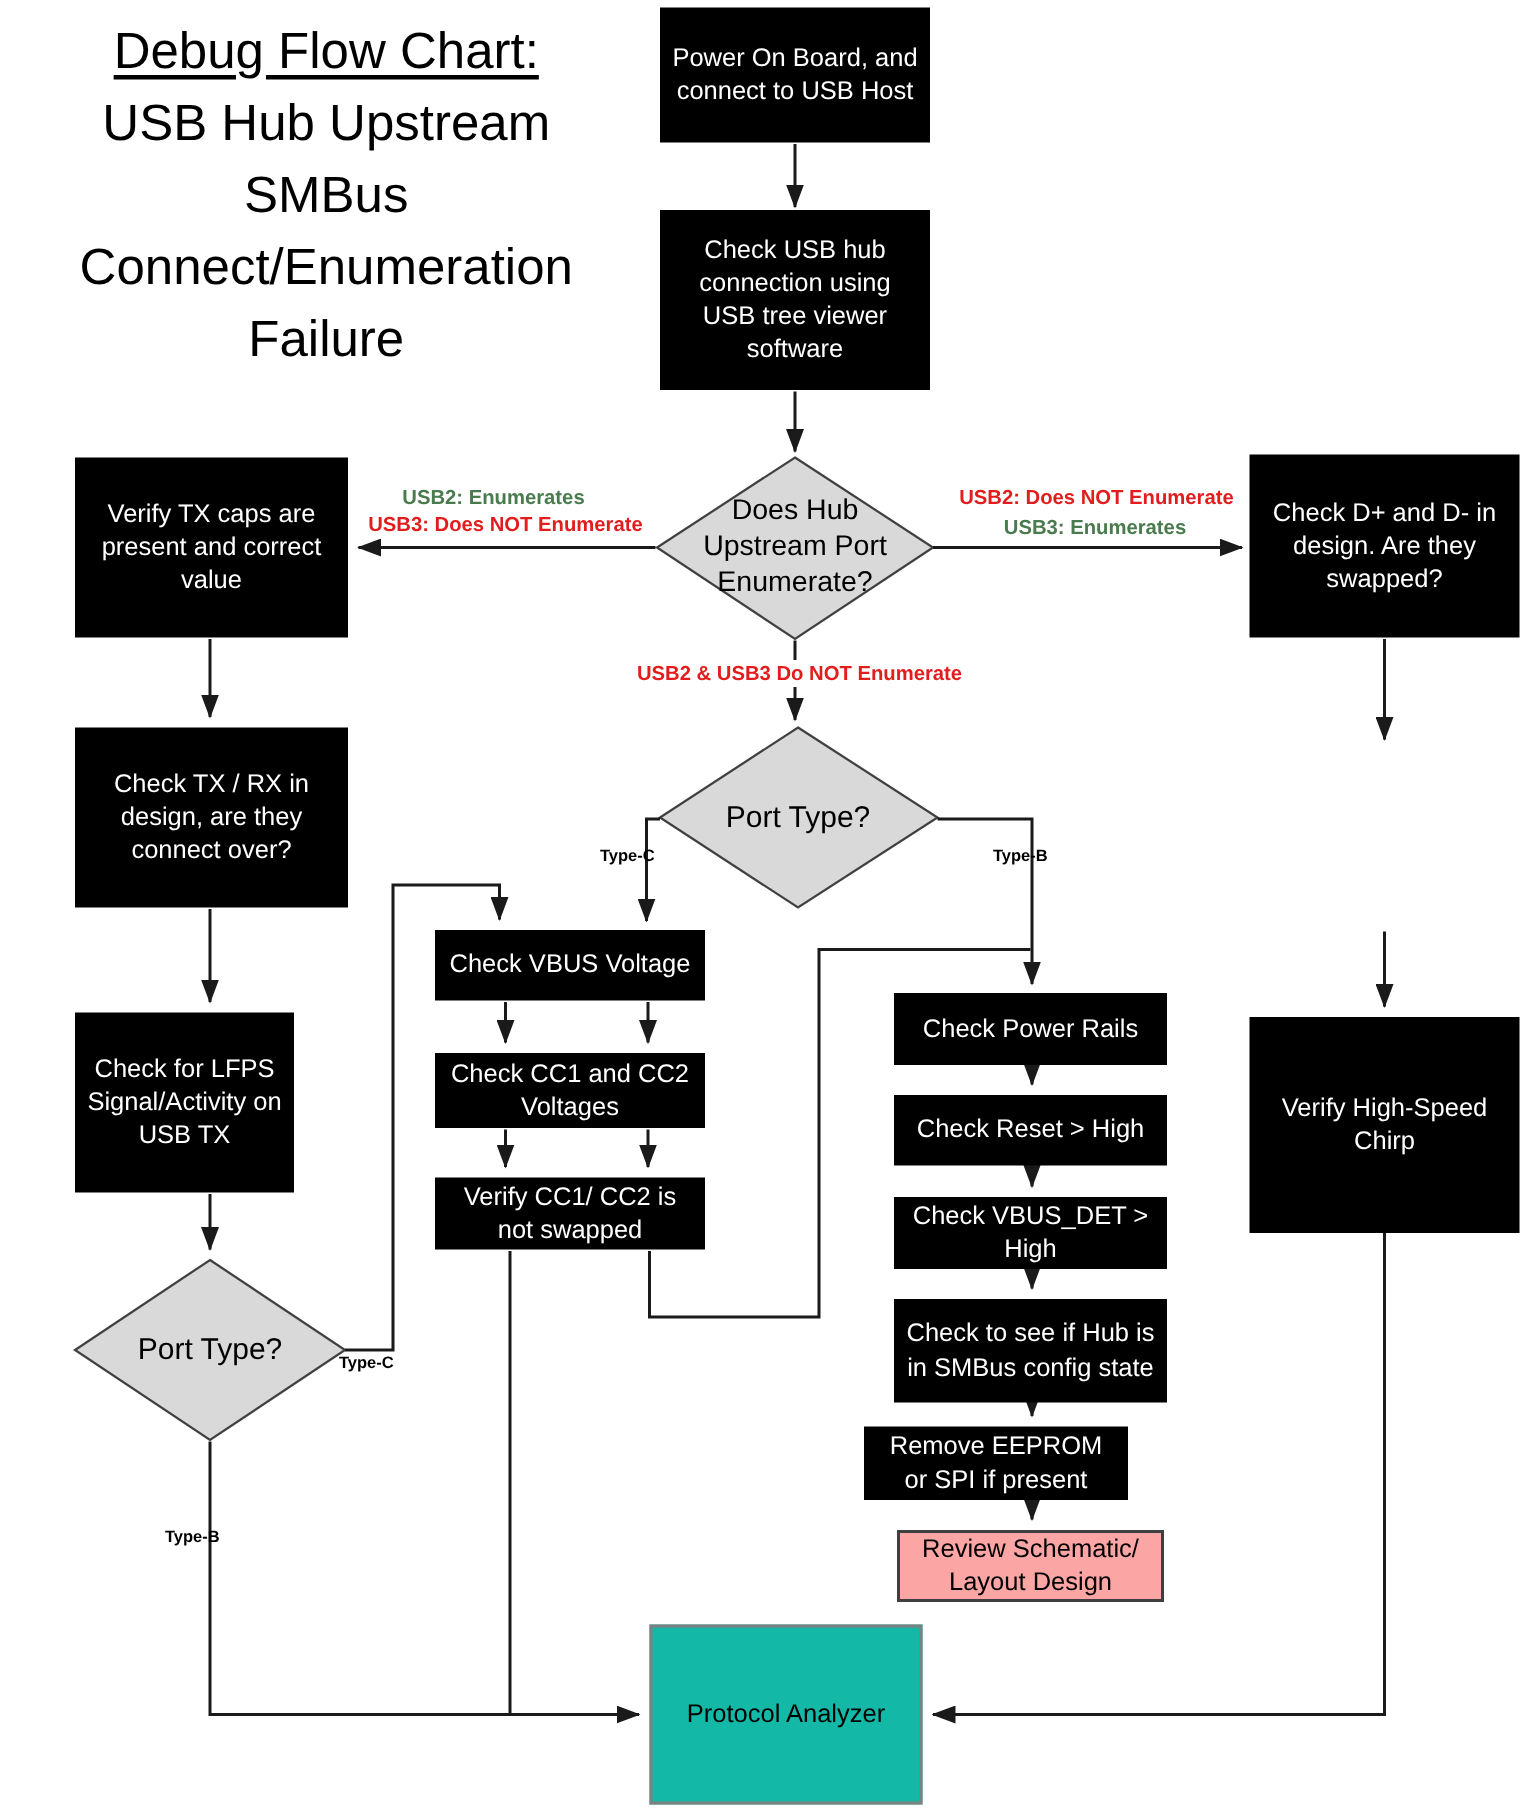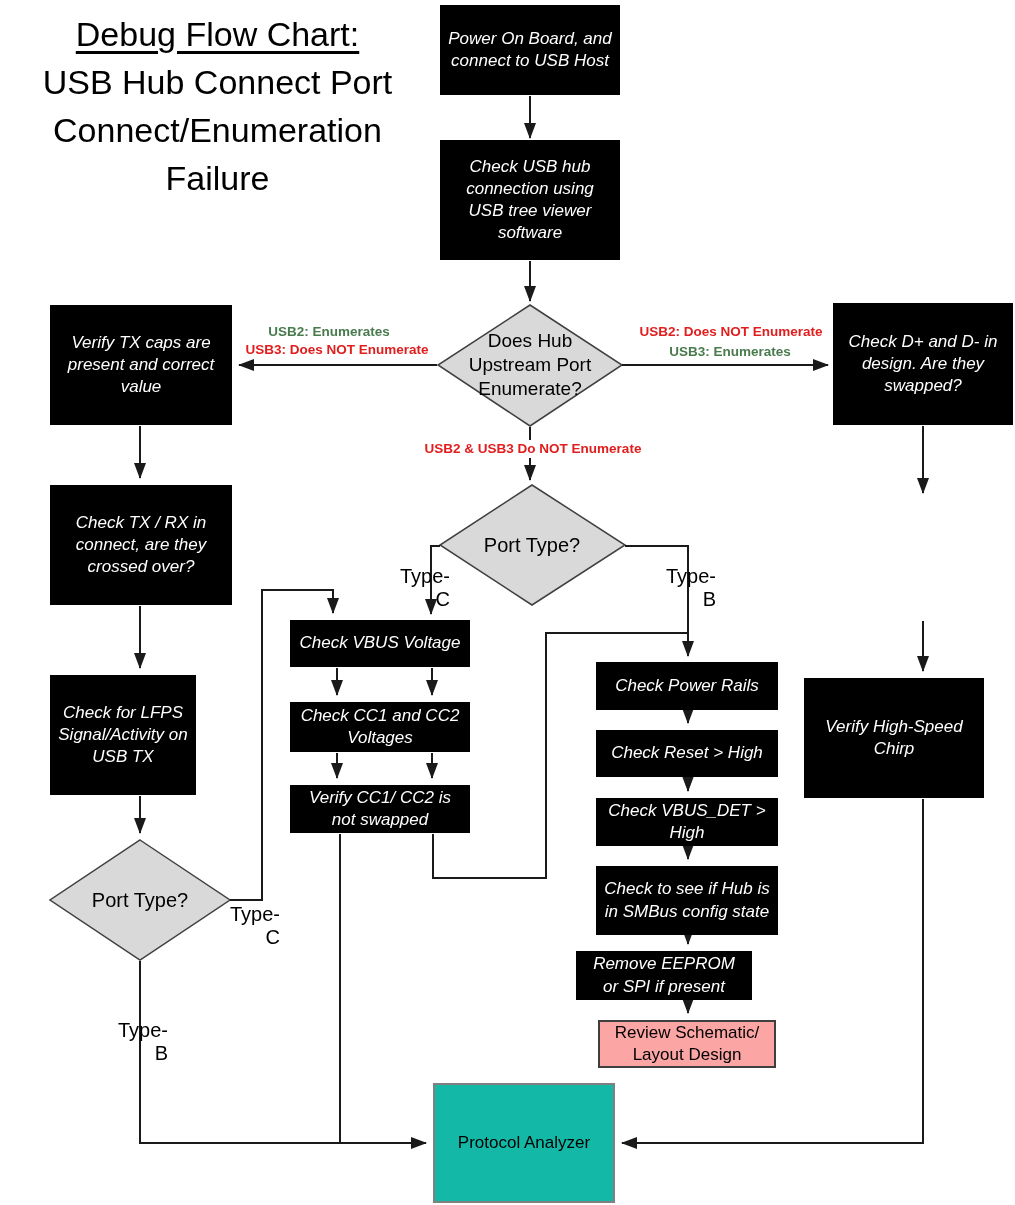--- a/index.html
+++ b/index.html
@@ -10,21 +10,21 @@
   .layer{position:absolute;left:0;top:0;width:1015px;height:1205px;}
   svg .edge{fill:none;stroke:var(--connector,#1a1a1a);stroke-width:2;}
   svg .diamond{fill:var(--diamond-fill,#d9d9d9);stroke:var(--diamond-border,#404040);stroke-width:1.5;}
   svg .arrowhead{fill:var(--connector,#1a1a1a);}
   .node{
     position:absolute;display:flex;align-items:center;justify-content:center;
     text-align:center;box-sizing:border-box;line-height:1.3;
   }
   .node.black{
     background:var(--node-fill,#000000);color:var(--node-text,#ffffff);
-    font-size:17px;padding:4px 8px;font-style:italic;
+    font-size:17px;padding:4px 8px;
   }
   .node.white-dark{
     background:#fca5a5;color:#000000;border:2px solid var(--white-box-border-dark,#3f3f3f);
     font-size:17px;padding:2px 6px;
   }
   .node.white-gray{
     background:#14b8a6;color:#000000;border:2px solid var(--white-box-border-gray,#808080);
     font-size:17px;padding:2px 6px;
   }
   .decision-label{
@@ -36,21 +36,21 @@
     color:#000;font-size:34px;line-height:48px;
   }
   .title .underlined{text-decoration:underline;text-underline-offset:5px;}
   .edge-label{
     position:absolute;font-size:13.5px;font-weight:bold;text-align:center;line-height:1.3;
   }
   .edge-label.pos{color:var(--positive-label,#4a7b4e);}
   .edge-label.neg{color:var(--negative-label,#e11d1d);}
   .edge-label.bg{background:#ffffff;padding:0 3px;}
   .branch-label{
-    position:absolute;font-size:20px;font-weight:normal;color:#000;text-align:right;
+    position:absolute;font-size:11px;font-weight:bold;color:#000;text-align:left;
   }
 </style>
 </head>
 <body>
 
 <div class="canvas">
 
   <svg class="layer" viewBox="0 0 1015 1205">
     <defs>
       <marker id="arr" markerWidth="8" markerHeight="6" refX="7.5" refY="3" orient="auto" markerUnits="strokeWidth">
@@ -85,32 +85,32 @@
     <path class="edge" d="M923 799 V1143 H622" marker-end="url(#arr)"></path>
     <path class="edge" d="M688 711 V723" marker-end="url(#arr)"></path>
     <path class="edge" d="M688 778 V791" marker-end="url(#arr)"></path>
     <path class="edge" d="M688 847 V859" marker-end="url(#arr)"></path>
     <path class="edge" d="M688 936 V944" marker-end="url(#arr)"></path>
     <path class="edge" d="M688 1001 V1013" marker-end="url(#arr)"></path>
   </svg>
 
   <div class="title">
     <div class="underlined">Debug Flow Chart:</div>
-    <div>USB Hub Connect Port</div>
+    <div>USB Hub Upstream SMBus</div>
     <div>Connect/Enumeration</div>
     <div>Failure</div>
   </div>
 
   <div class="node black" style="left:440px;top:5px;width:180px;height:90px">Power On Board, and connect to USB Host</div>
   <div class="node black" style="left:440px;top:140px;width:180px;height:120px">Check USB hub connection using USB tree viewer software</div>
   <div class="node black" style="left:50px;top:305px;width:182px;height:120px">Verify TX caps are present and correct value</div>
-  <div class="node black" style="left:50px;top:485px;width:182px;height:120px">Check TX / RX in connect, are they crossed over?</div>
+  <div class="node black" style="left:50px;top:485px;width:182px;height:120px">Check TX / RX in design, are they connect over?</div>
   <div class="node black" style="left:50px;top:675px;width:146px;height:120px">Check for LFPS Signal/Activity on USB TX</div>
   <div class="node black" style="left:833px;top:303px;width:180px;height:122px">Check D+ and D- in design. Are they swapped?</div>
-  <div class="node black" style="left:804px;top:678px;width:180px;height:120px">Verify High-Speed Chirp</div>
+  <div class="node black" style="left:833px;top:678px;width:180px;height:144px">Verify High-Speed Chirp</div>
   <div class="node black" style="left:290px;top:620px;width:180px;height:47px">Check VBUS Voltage</div>
   <div class="node black" style="left:290px;top:702px;width:180px;height:50px">Check CC1 and CC2 Voltages</div>
   <div class="node black" style="left:290px;top:785px;width:180px;height:48px">Verify CC1/ CC2 is not swapped</div>
   <div class="node black" style="left:596px;top:662px;width:182px;height:48px">Check Power Rails</div>
   <div class="node black" style="left:596px;top:730px;width:182px;height:47px">Check Reset &gt; High</div>
   <div class="node black" style="left:596px;top:798px;width:182px;height:48px">Check VBUS_DET &gt; High</div>
   <div class="node black" style="left:596px;top:866px;width:182px;height:69px">Check to see if Hub is in SMBus config state</div>
   <div class="node black" style="left:576px;top:951px;width:176px;height:49px">Remove EEPROM or SPI if present</div>
   <div class="node white-dark" style="left:598px;top:1020px;width:178px;height:48px">Review Schematic/ Layout Design</div>
   <div class="node white-gray" style="left:433px;top:1083px;width:182px;height:120px">Protocol Analyzer</div>

